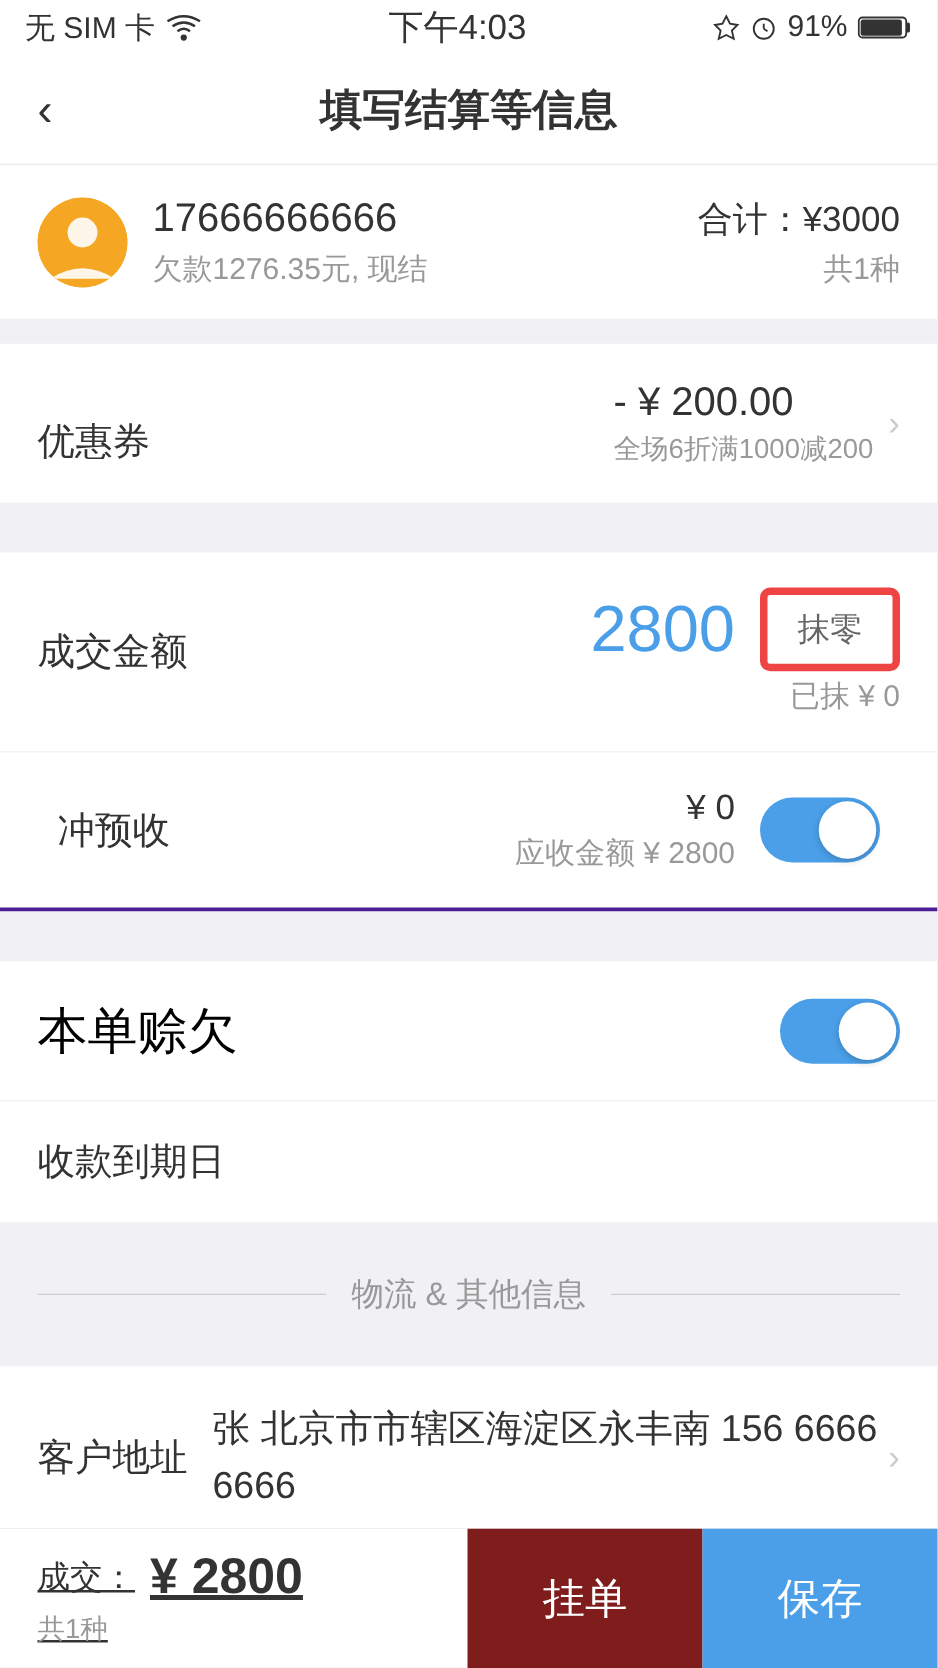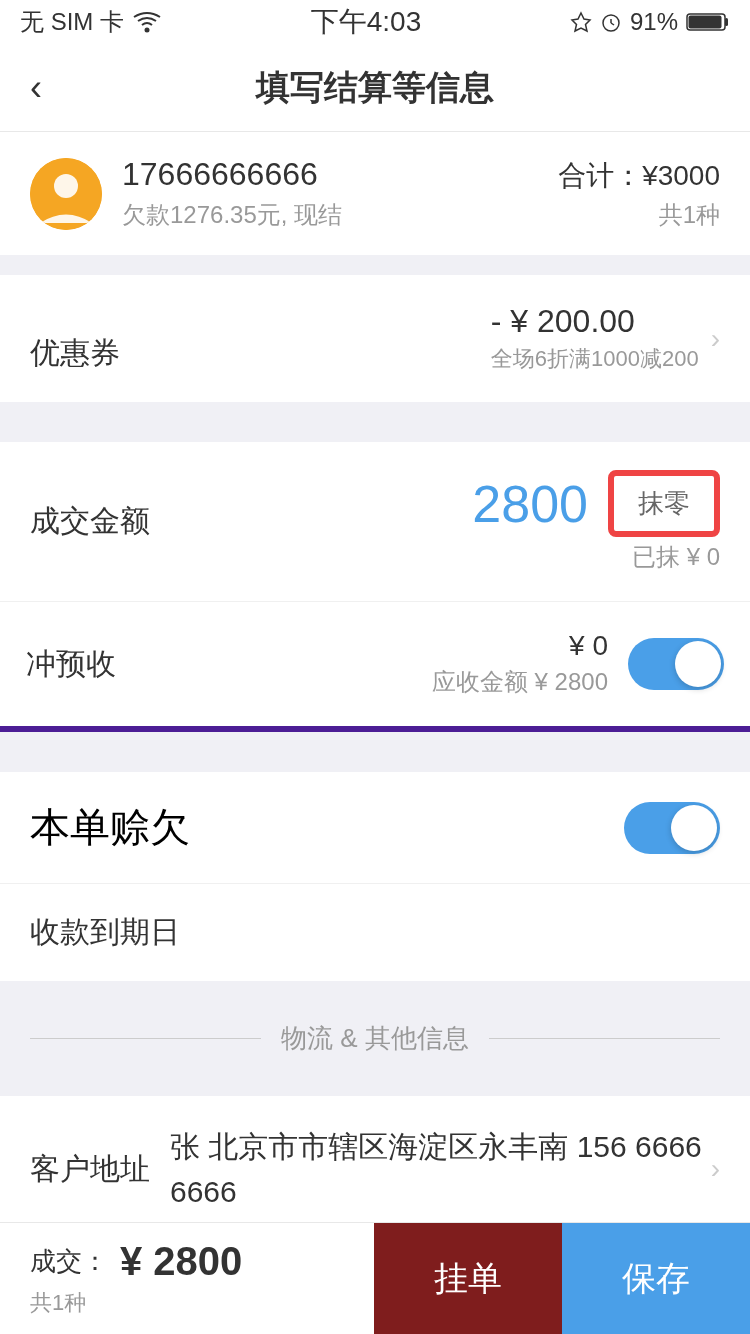--- a/index.html
+++ b/index.html
@@ -202,25 +202,25 @@
     }
     .amount-sub {
       font-size: 24px;
       color: #999;
       text-align: right;
       margin-top: 4px;
     }
 
     
     .pre-row {
-      padding: 28px 26px;
+      padding: 28px 46px;
       display: flex;
       align-items: center;
       justify-content: space-between;
-      border-bottom: 6px solid #4c1d95;
+      border-bottom: 3px solid #4c1d95;
     }
     .pre-right {
       display: flex;
       align-items: center;
       gap: 20px;
     }
     .pre-amount-wrapper {
       text-align: right;
     }
     .pre-amount {
@@ -331,20 +331,21 @@
       width: 750px;
       height: 112px;
       background: #fff;
       display: flex;
       align-items: center;
       border-top: 1px solid #e8e8e8;
     }
     .bottom-summary {
       flex: 1;
       padding: 0 30px;
+      text-decoration: underline;
     }
     .bottom-deal {
       font-size: 26px;
       color: #333;
       display: flex;
       align-items: center;
       gap: 12px;
     }
     .bottom-deal-amount {
       font-size: 40px;

